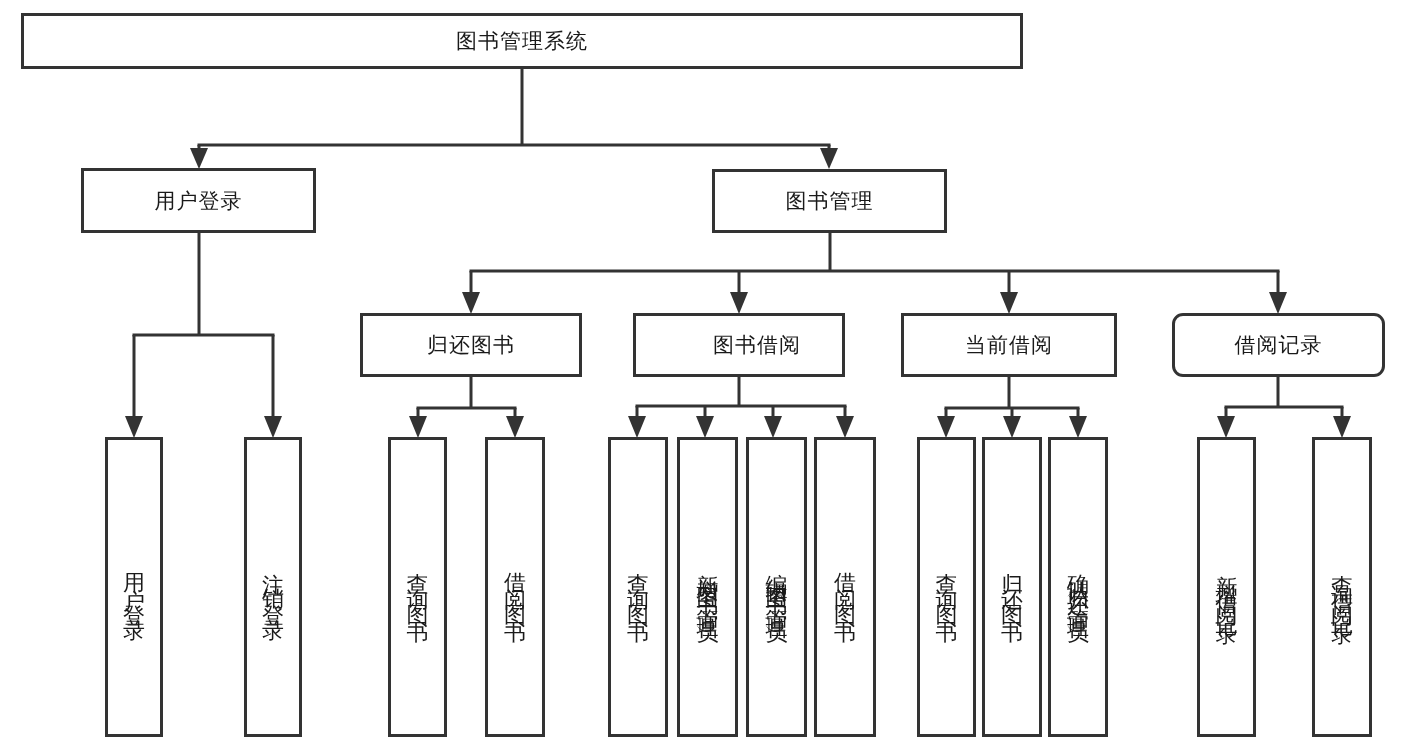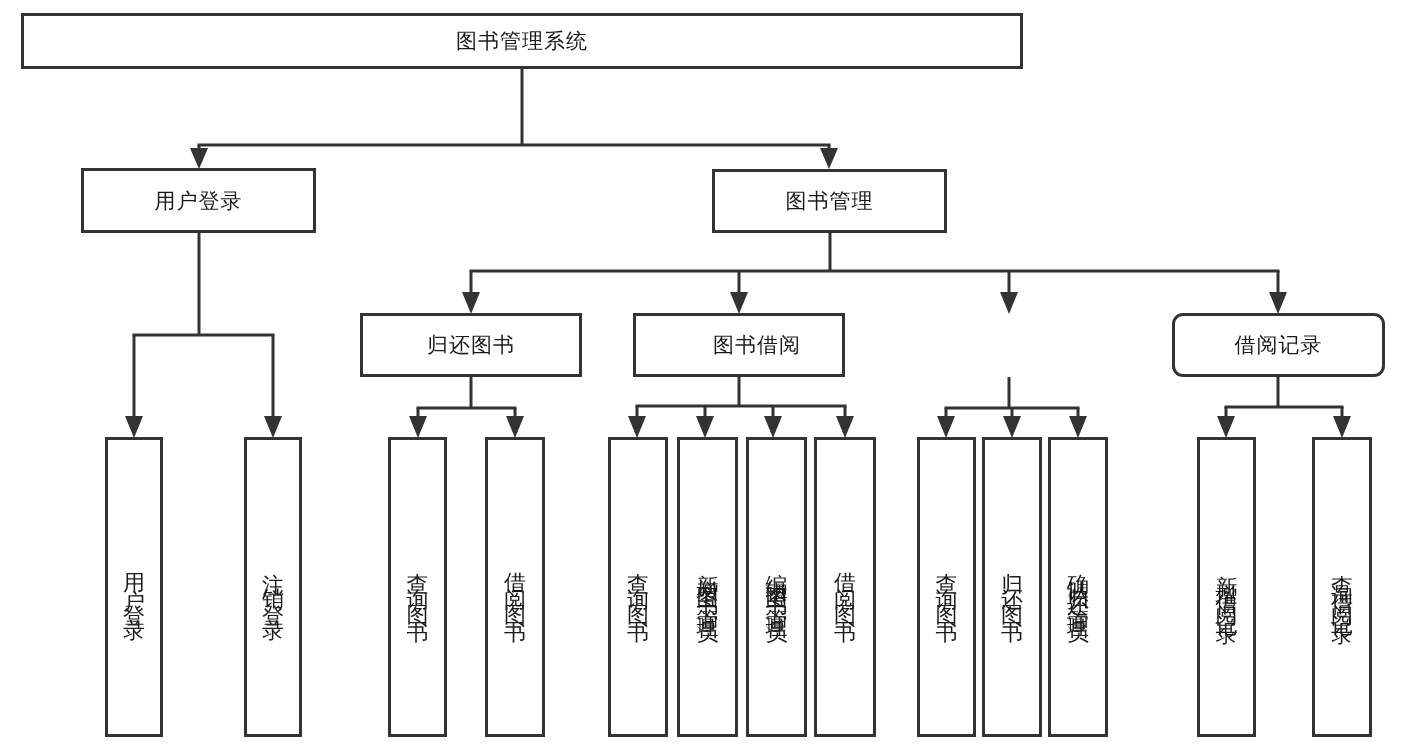--- a/index.html
+++ b/index.html
@@ -165,20 +165,23 @@
   <div id="book-mgmt-box" class="box">
     <span class="hlabel">图书管理</span>
   </div>
 
   <div id="new-book-box" class="box">
     <span class="hlabel">归还图书</span>
   </div>
   <div id="book-borrow-box" class="box">
     <span class="hlabel">图书借阅</span>
   </div>
+  <div id="current-borrow-box" class="box">
+    <span class="hlabel">当前借阅</span>
+  </div>
   <div id="borrow-record-box" class="box">
     <span class="hlabel">借阅记录</span>
   </div>
 
   <div id="leaf-login" class="box vbox leaf loose">
     <span>用户登录</span>
   </div>
   <div id="leaf-logout" class="box vbox leaf loose">
     <span>注销登录</span>
   </div>

